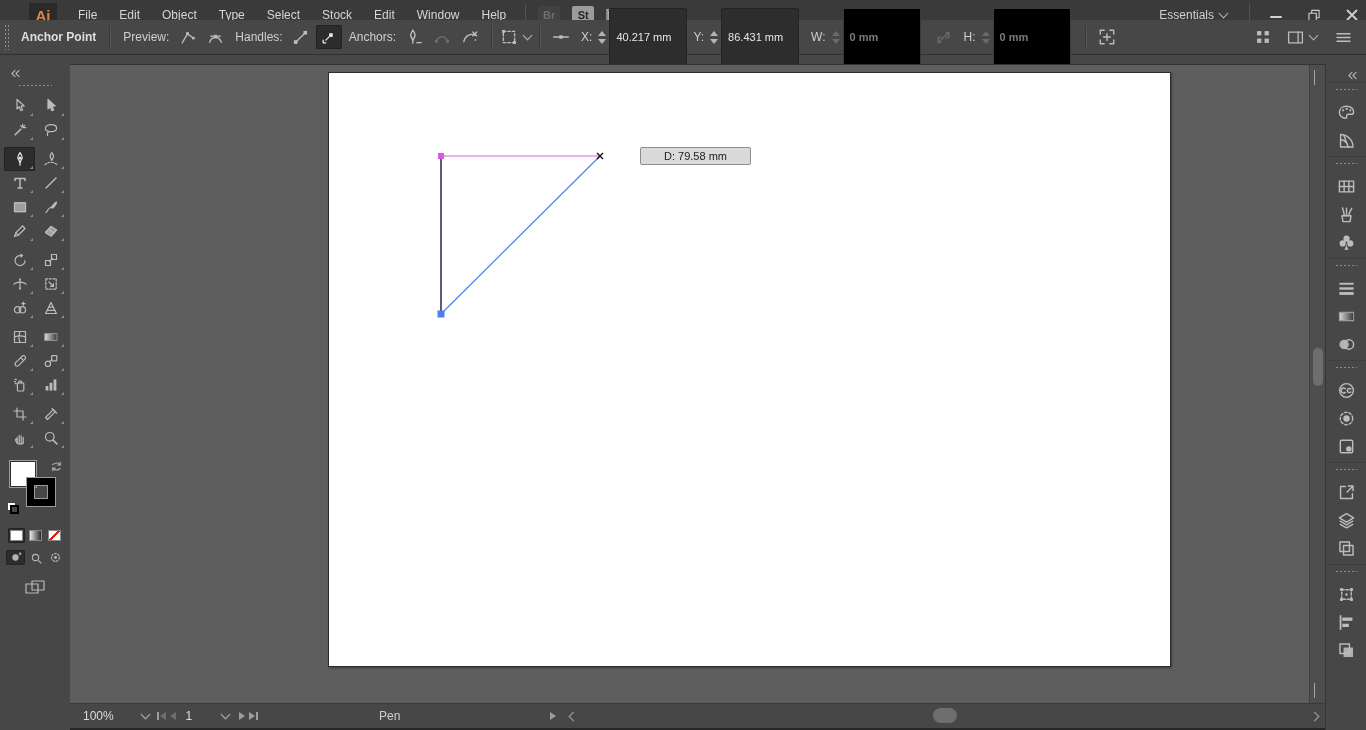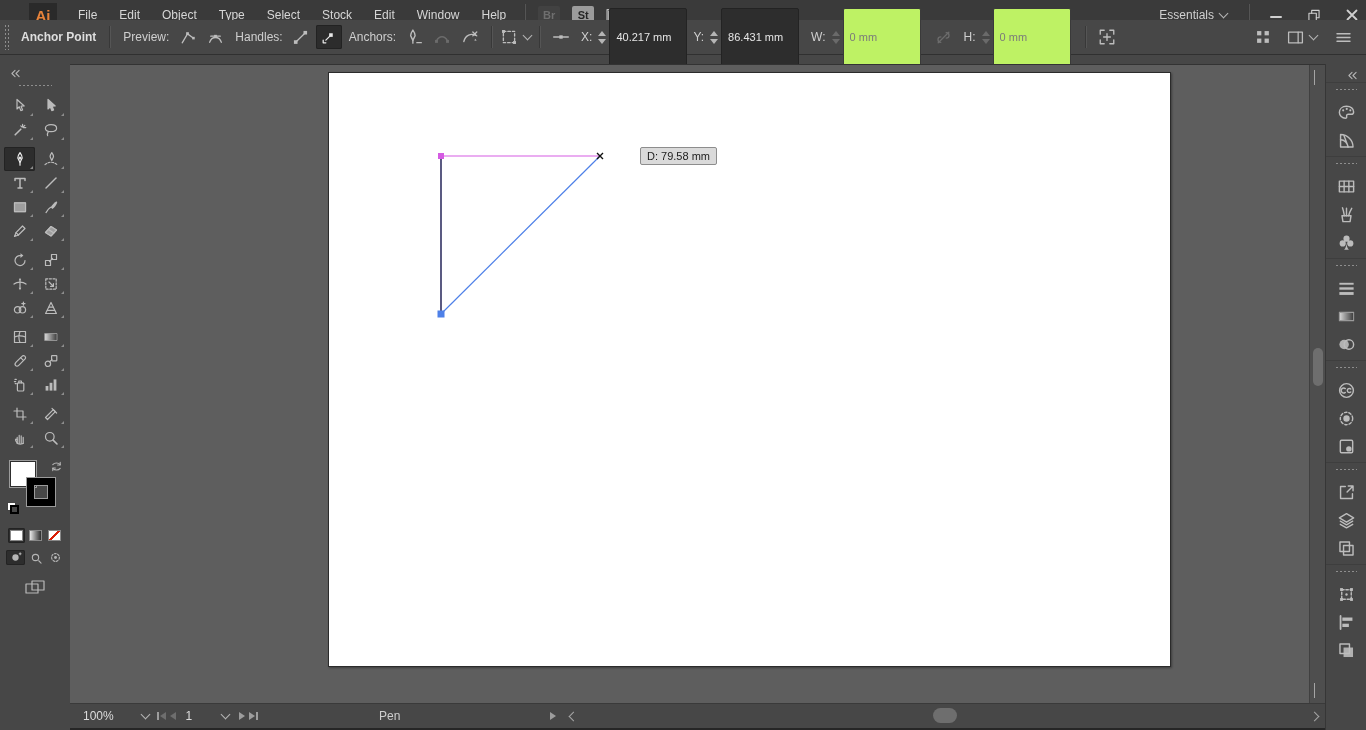--- a/index.html
+++ b/index.html
@@ -29,34 +29,34 @@
   .cb-label{color:#cfcfcf;margin:0 4px 0 6px;}
   .cb-title{color:#dedede;margin:0 6px;font-weight:bold;font-size:12px;}
   .cb-btn{min-width:26px;height:24px;display:flex;align-items:center;justify-content:center;border-radius:2px;color:#bdbdbd;margin:0 1px;}
   .cb-btn.active{background:#2c2c2c;box-shadow:inset 0 0 0 1px #222;color:#e8e8e8;}
   .cb-btn.dim{color:#6c6c6c;}
   .stepper{display:flex;flex-direction:column;justify-content:center;gap:3px;margin:0 3px 0 2px;}
   .stepper .up{width:0;height:0;border-left:4px solid transparent;border-right:4px solid transparent;border-bottom:5px solid #b5b5b5;}
   .stepper .dn{width:0;height:0;border-left:4px solid transparent;border-right:4px solid transparent;border-top:5px solid #b5b5b5;}
   .stepper.dim .up{border-bottom-color:#6a6a6a}.stepper.dim .dn{border-top-color:#6a6a6a}
   .field{height:20px;background:#2d2d2d;border:1px solid #232323;border-radius:2px;color:#e6e6e6;font-size:11px;padding:18px 6px;width:64px;font-family:"Liberation Sans",sans-serif;}
-  .field:disabled{background:#bef264;border-color:#3a3a3a;color:#7a7a7a;}
+  .field:disabled{background:#000000;border-color:#3a3a3a;color:#7a7a7a;font-weight:bold;}
   
   .toolbar-col{position:absolute;left:0;top:64px;bottom:0;width:70px;background:#474747;border-right:1px solid #363636;}
   .right-strip{position:absolute;right:0;top:64px;bottom:0;width:40px;background:#474747;border-left:1px solid #363636;}
   .center{position:absolute;left:70px;right:40px;top:64px;bottom:0;display:flex;flex-direction:column;}
   
   .tabbar{height:28px;background:#3d3d3d;display:flex;align-items:flex-end;}
   .tab{height:27px;margin-left:5px;background:#525252;display:flex;align-items:center;padding:0 10px;color:#dedede;font-size:11.5px;border:1px solid #303030;border-bottom:none;}
   .tab-close{margin-left:12px;color:#cfcfcf;display:flex;}
   
   .canvas{flex:1;position:relative;background:#5e5e5e;border-top:1px solid #333;}
   .artboard{position:absolute;left:258px;top:7px;width:841px;height:593px;background:#ffffff;border:1px solid #2b2b2b;box-shadow:1px 1px 2px rgba(0,0,0,.35);}
   .draw{position:absolute;left:0;top:0;width:100%;height:100%;pointer-events:none;}
-  .meas{position:absolute;left:570px;top:82px;background:#dadada;border:1px solid #8d8d8d;border-radius:2px;padding:2px 6px;font-size:11px;color:#1c1c1c;white-space:nowrap;}
+  .meas{position:absolute;left:570px;top:82px;background:#dadada;border:1px solid #8d8d8d;border-radius:2px;padding:2px 23px;font-size:11px;color:#1c1c1c;white-space:nowrap;}
   .vscroll{position:absolute;right:0;top:0;bottom:0;width:16px;background:#4e4e4e;border-left:1px solid #404040;}
   .vthumb{position:absolute;left:3px;top:283px;width:10px;height:38px;border-radius:5px;background:#6e6e6e;}
   .varrow{position:absolute;left:4px;color:#a5a5a5;}
   .chev-up{width:6px;height:6px;border-left:1.5px solid #a5a5a5;border-top:1.5px solid #a5a5a5;transform:rotate(45deg);}
   .chev-dn{width:6px;height:6px;border-right:1.5px solid #a5a5a5;border-bottom:1.5px solid #a5a5a5;transform:rotate(45deg);}
   .chev-l{width:6px;height:6px;border-left:1.5px solid #a5a5a5;border-bottom:1.5px solid #a5a5a5;transform:rotate(45deg);}
   .chev-r{width:6px;height:6px;border-right:1.5px solid #a5a5a5;border-top:1.5px solid #a5a5a5;transform:rotate(45deg);}
   
   .statusbar{height:24px;background:#474747;border-top:1px solid #3a3a3a;display:flex;align-items:center;border-bottom:2px solid #262626;}
   .sb-zoom{display:flex;align-items:center;color:#dcdcdc;padding-left:13px;width:70px;}

